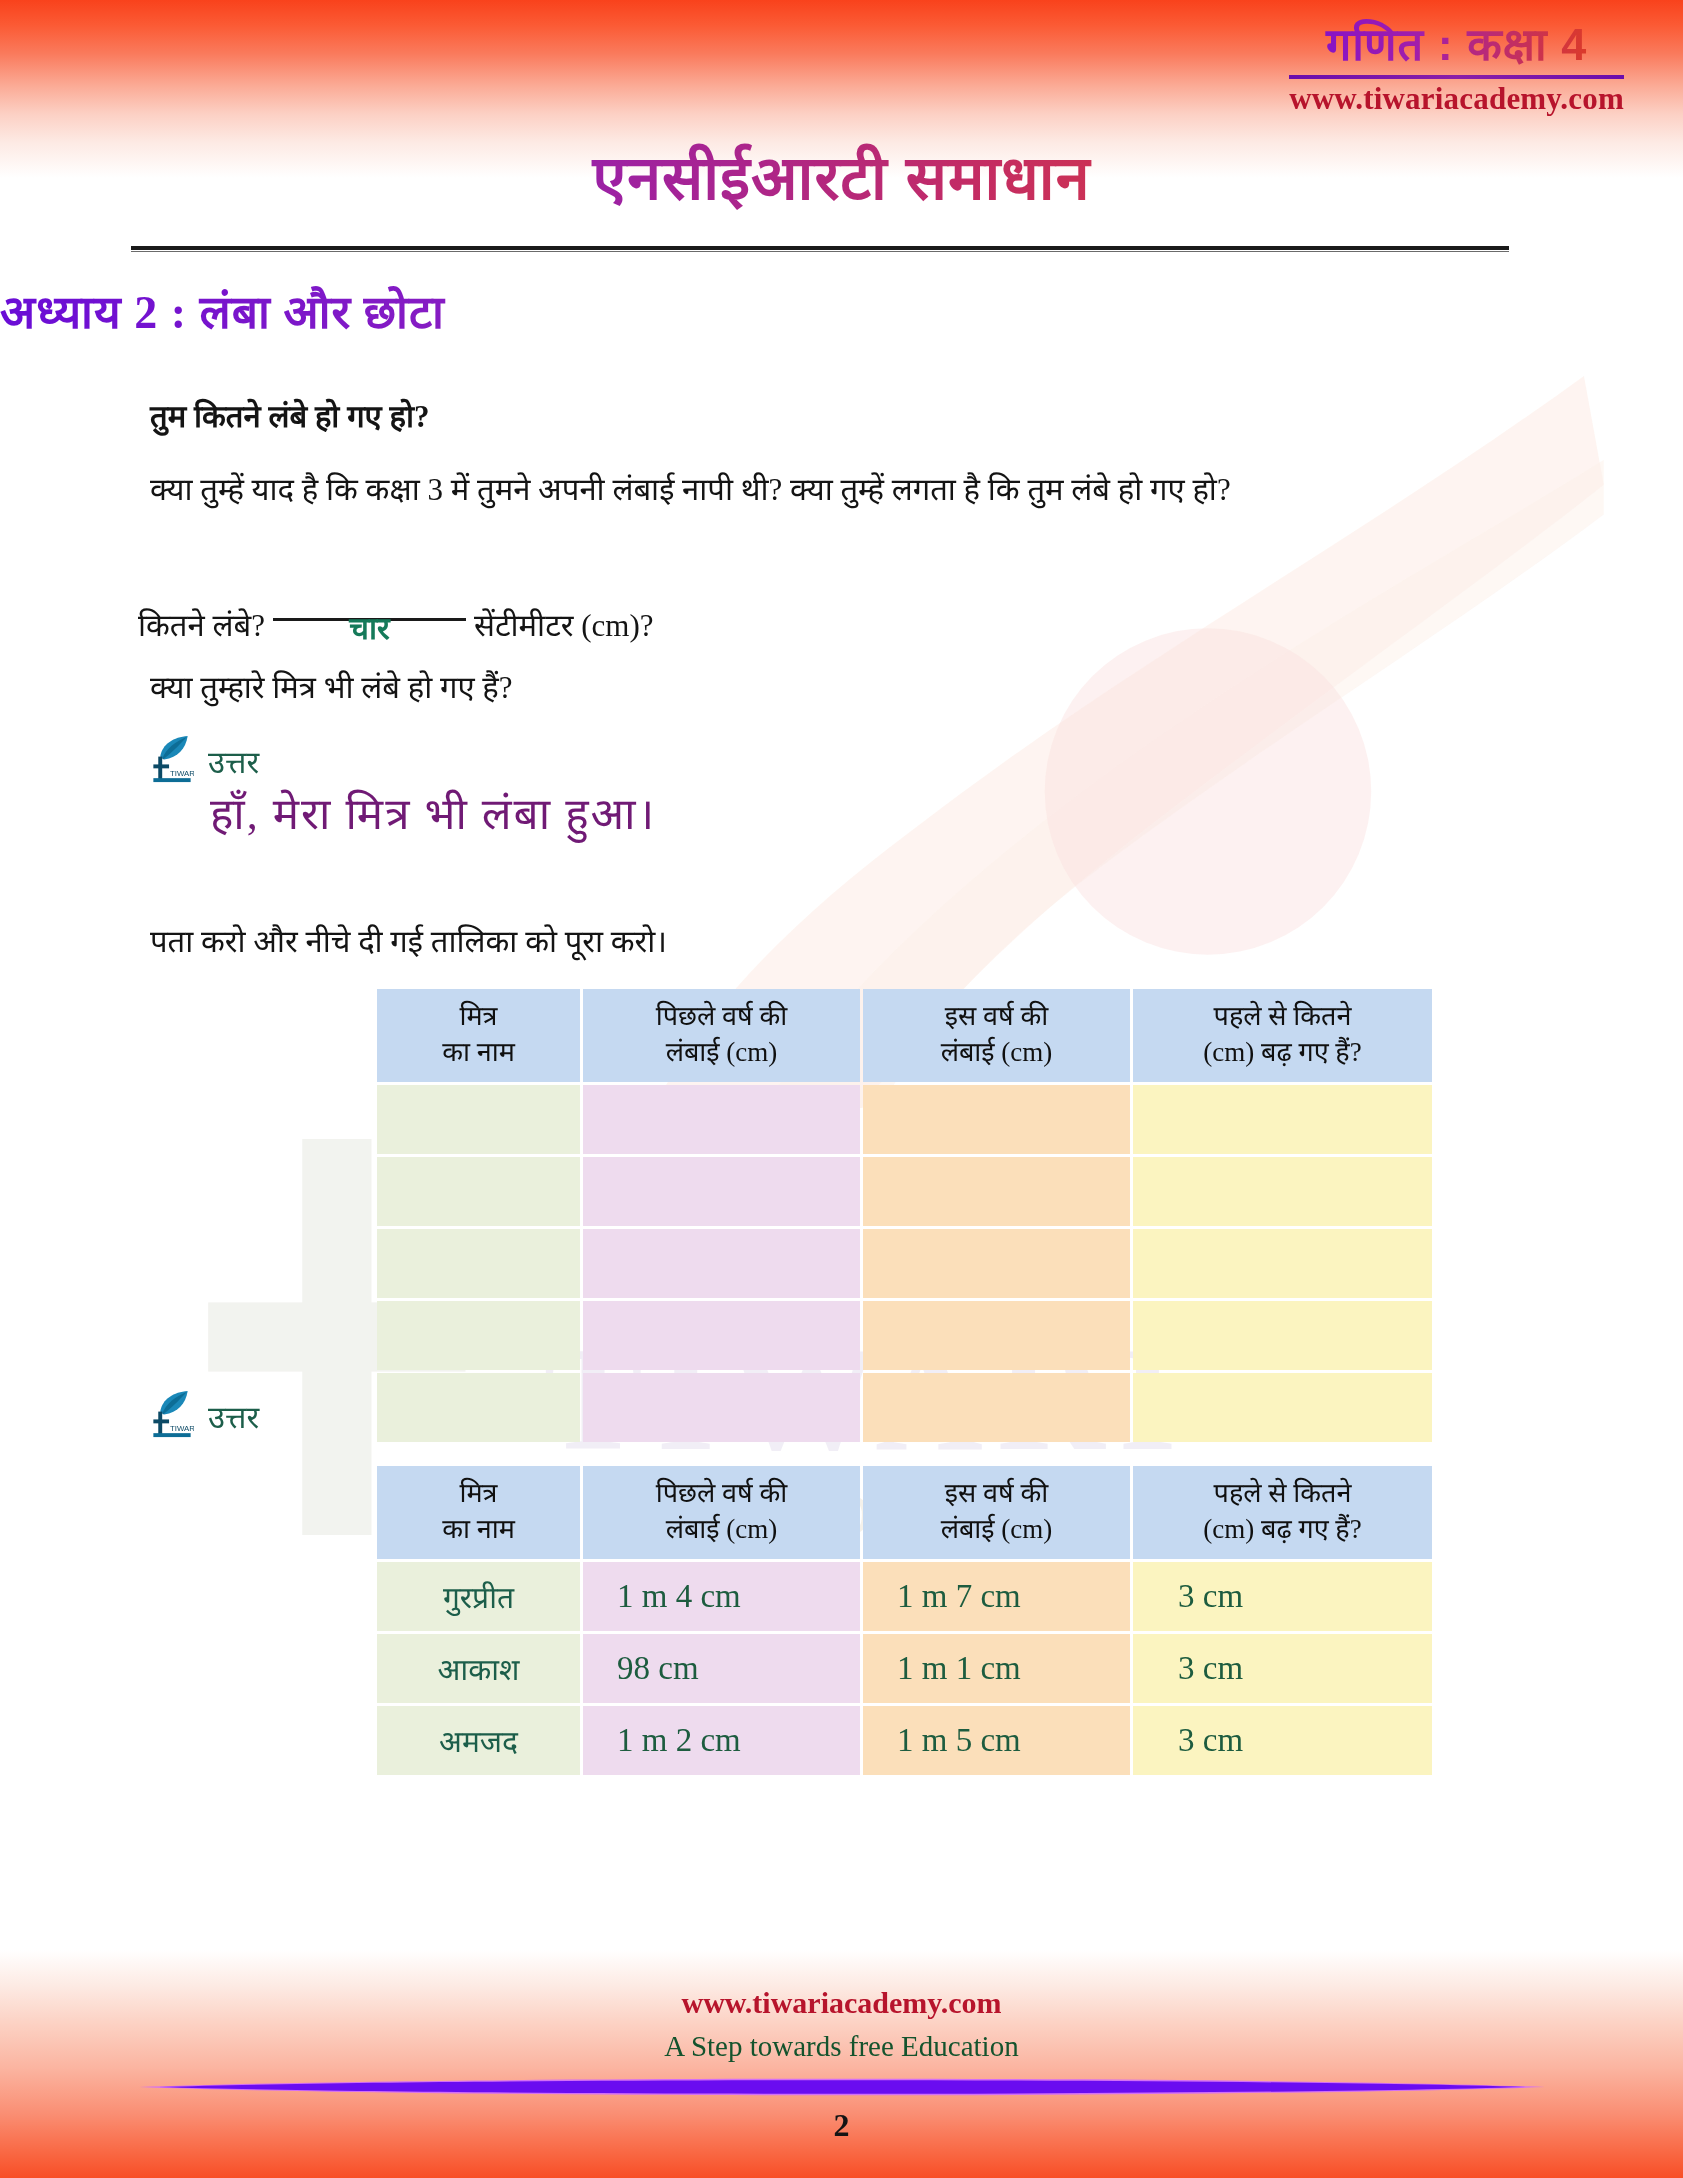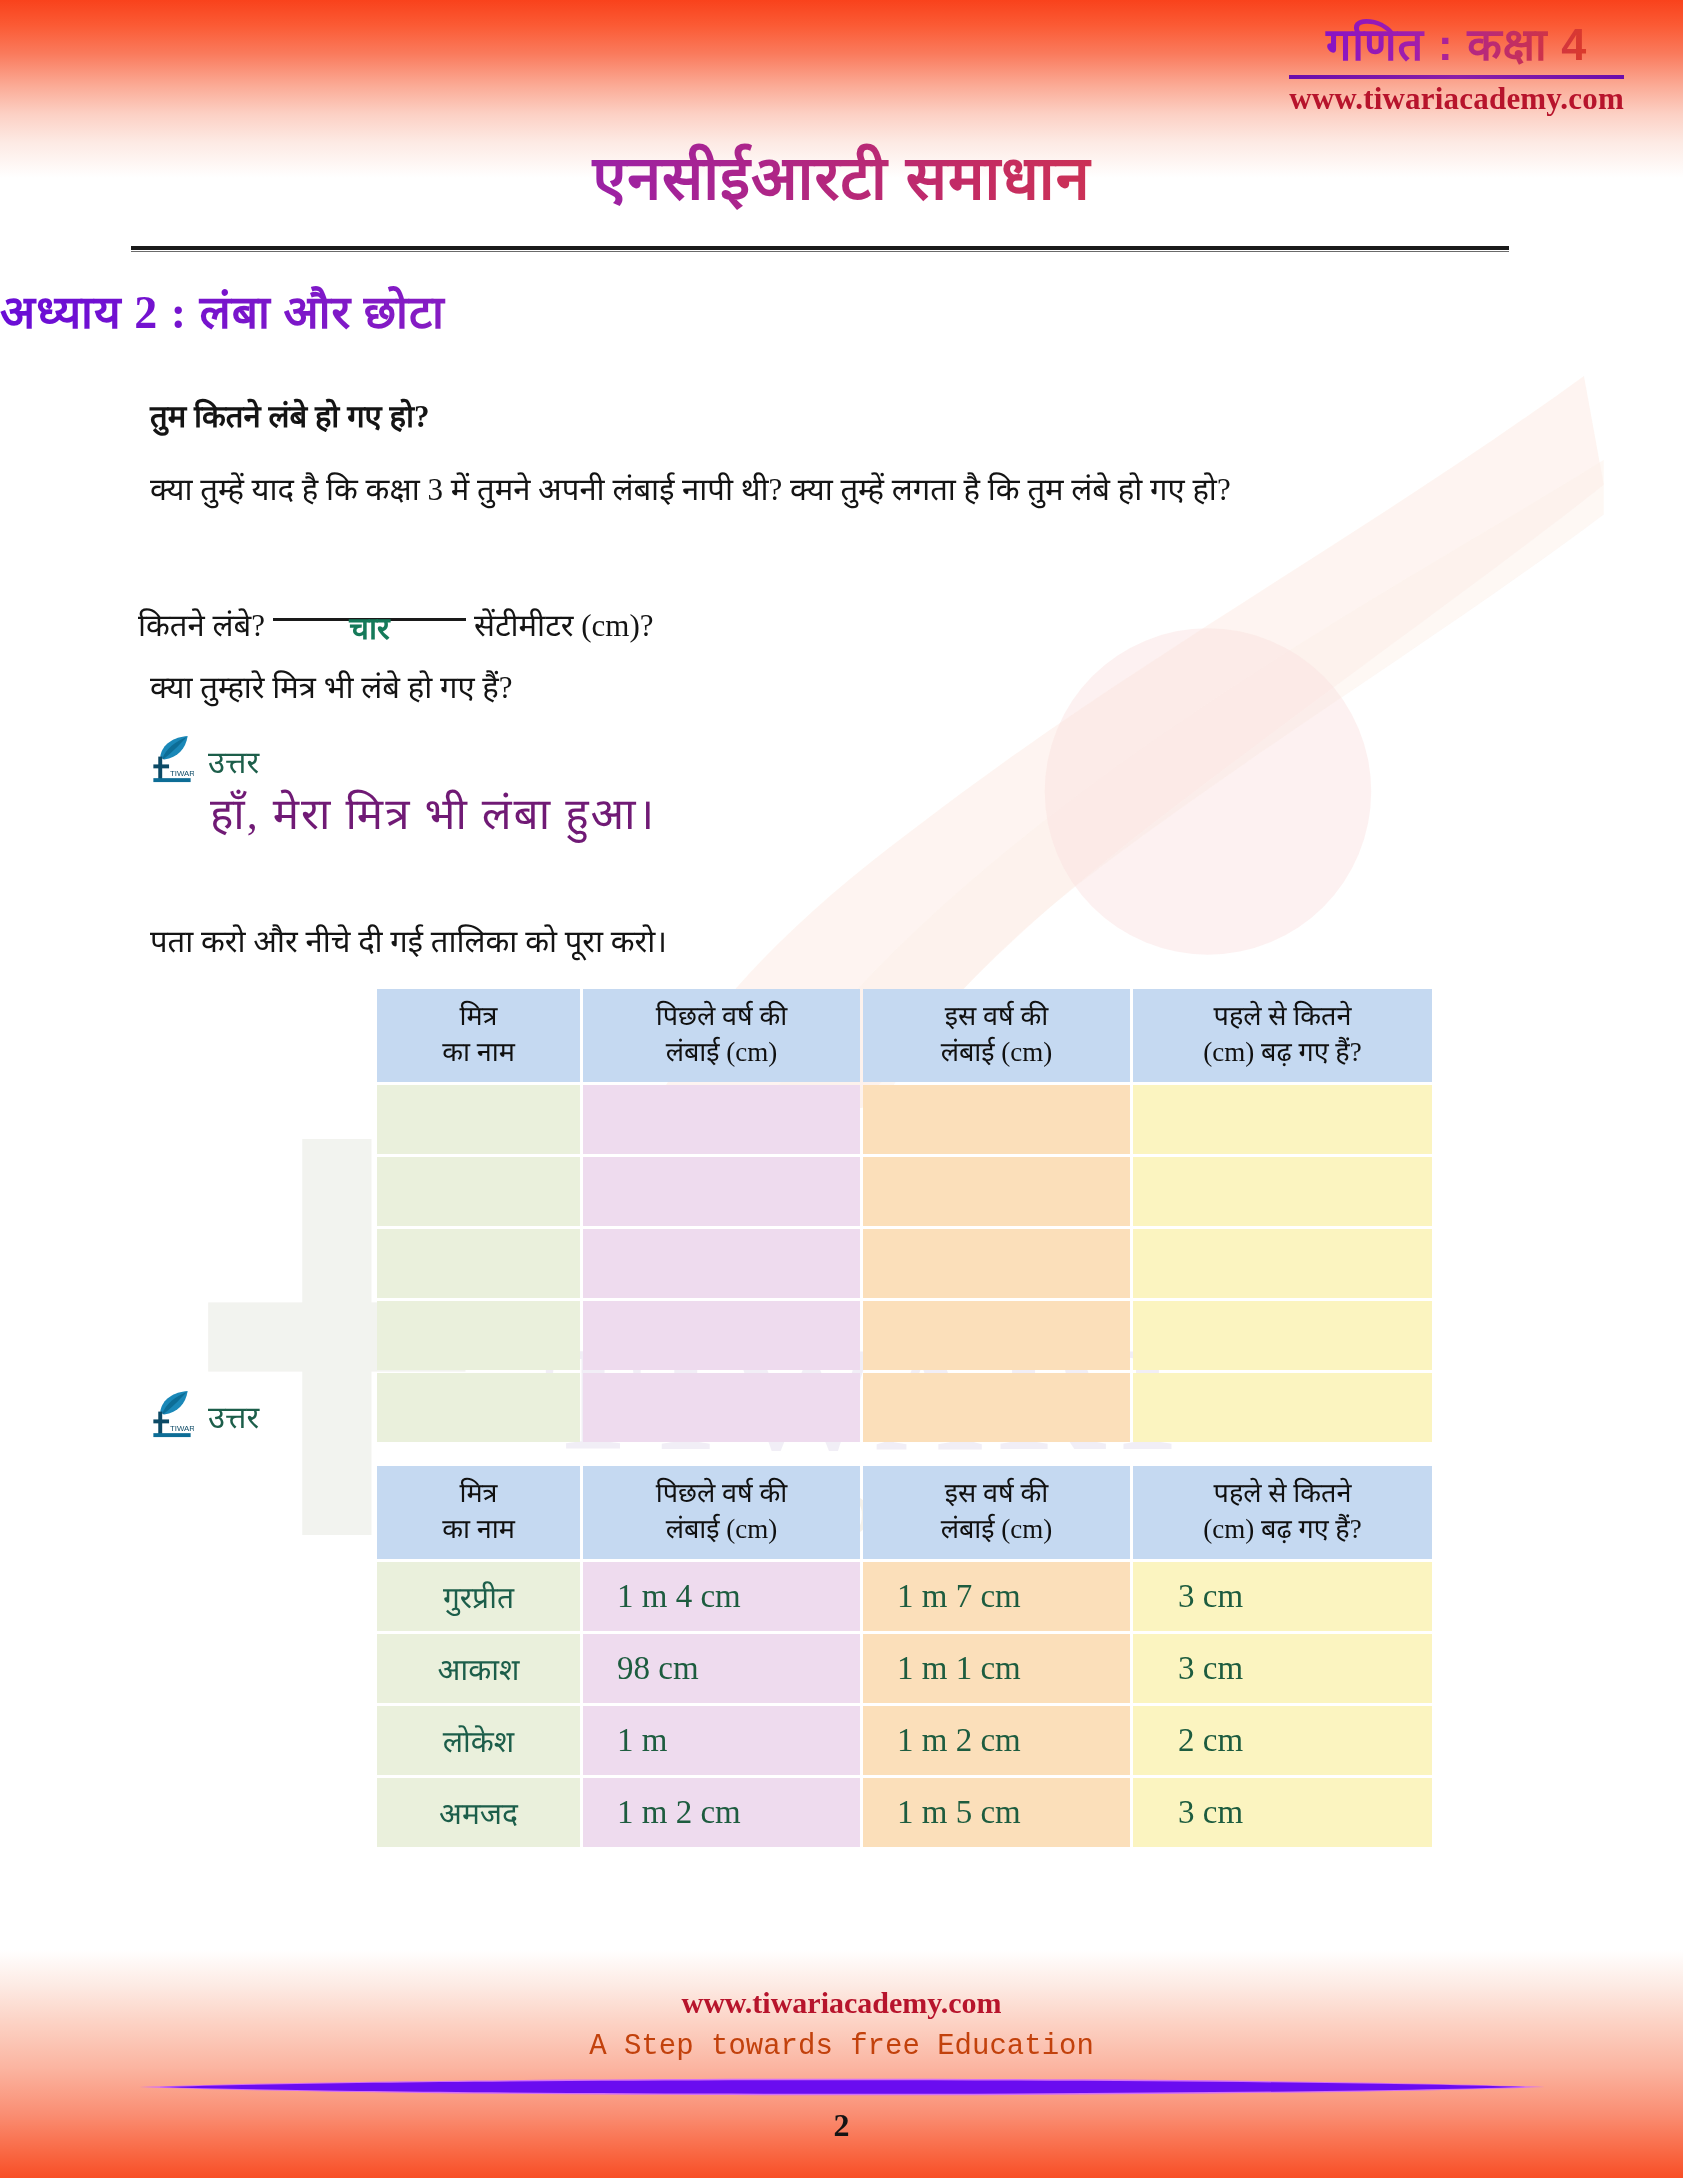--- a/index.html
+++ b/index.html
@@ -245,22 +245,22 @@
   
   .footer-site {
     position: absolute; left: 0; top: 1986px; width: 1683px;
     text-align: center; z-index: 5;
     font-family: "Liberation Serif", serif;
     font-size: 30px; font-weight: bold; color: #b7142c;
   }
   .footer-tag {
     position: absolute; left: 0; top: 2030px; width: 1683px;
     text-align: center; z-index: 5;
-    font-family: Liberation Mono, monospace;
-    font-size: 29px; color: #c2410c;
+    font-family: Liberation Serif, serif;
+    font-size: 29px; color: #14532d;
   }
   .footer-lens {
     position: absolute; left: 139px; top: 2072px;
     width: 1406px; height: 30px; z-index: 5;
   }
   .footer-page {
     position: absolute; left: 0; top: 2107px; width: 1683px;
     text-align: center; z-index: 5;
     font-family: "Liberation Serif", serif;
     font-size: 32px; font-weight: bold; color: #141414;
@@ -454,34 +454,20 @@
           </td>
         <td class="cell-cur">
           <div class="val">1 m 1 cm</div>
           </td>
         <td class="cell-grow">
           <div class="val val-c">3 cm</div>
           </td>
       </tr>
       <tr>
         <td class="cell-name">
-          <div class="name-val">लोकेश</div>
-          </td>
-        <td class="cell-prev">
-          <div class="val">1 m</div>
-          </td>
-        <td class="cell-cur">
-          <div class="val">1 m 2 cm</div>
-          </td>
-        <td class="cell-grow">
-          <div class="val val-c">2 cm</div>
-          </td>
-      </tr>
-      <tr>
-        <td class="cell-name">
           <div class="name-val">अमजद</div>
           </td>
         <td class="cell-prev">
           <div class="val">1 m 2 cm</div>
           </td>
         <td class="cell-cur">
           <div class="val">1 m 5 cm</div>
           </td>
         <td class="cell-grow">
           <div class="val val-c">3 cm</div>

